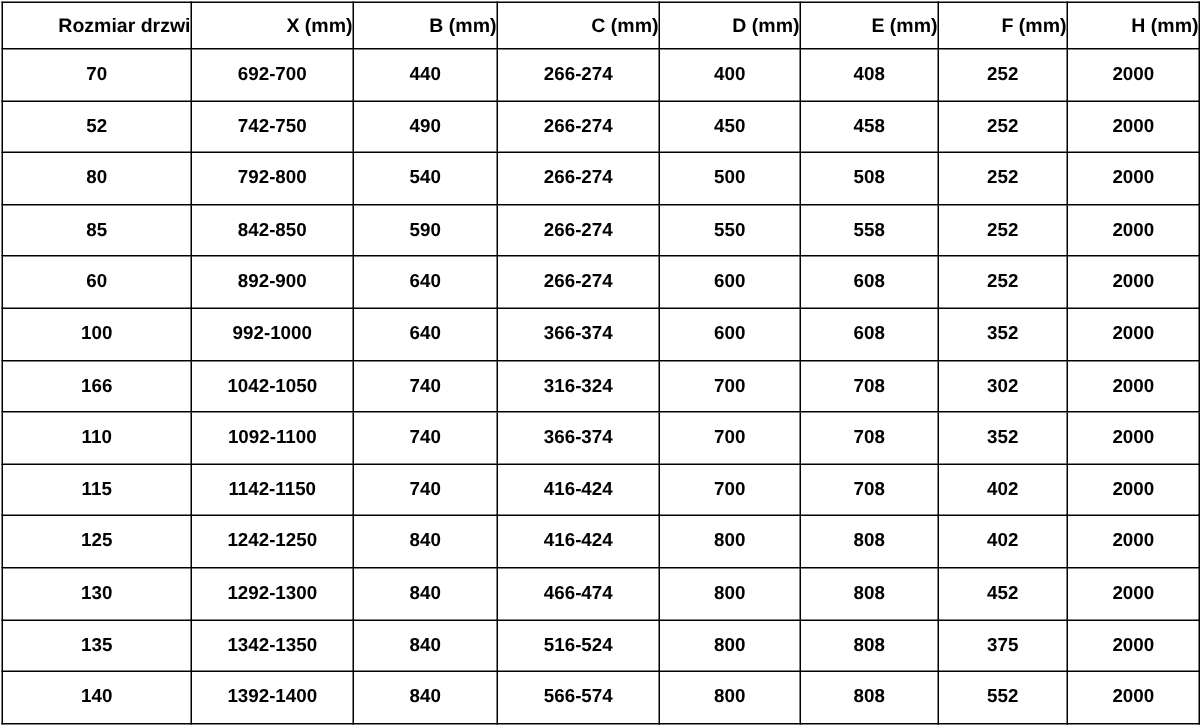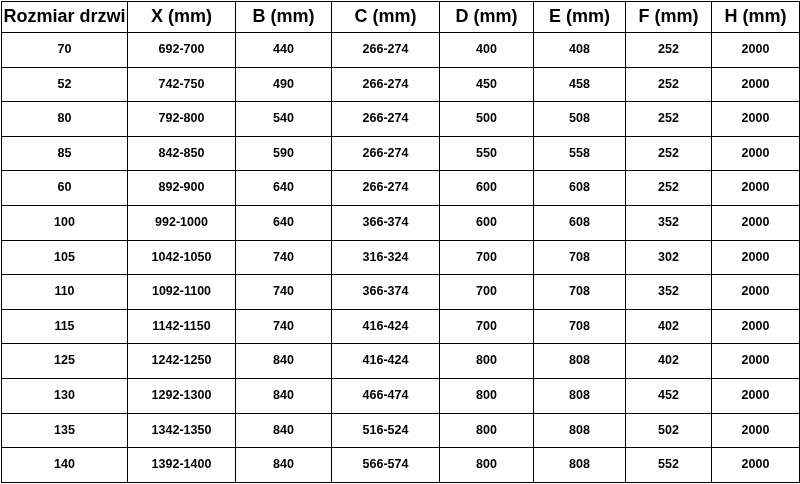--- a/index.html
+++ b/index.html
@@ -33,21 +33,22 @@
     text-align: center;
     vertical-align: middle;
     font-size: 12.5px;
     font-weight: bold;
     padding: 0;
     line-height: 1.1;
     white-space: nowrap;
   }
   table.spec thead th {
     height: 30px;
-    font-size: 18px;
+    font-size: 13px;
+    text-align: right;
   }
   table.spec tbody td {
     height: 30px;
   }
   
   col.c0 { width: 126px; }
   col.c1 { width: 108px; }
   col.c2 { width: 96px; }
   col.c3 { width: 108px; }
   col.c4 { width: 94px; }
@@ -137,21 +138,21 @@
         <td>100</td>
         <td>992-1000</td>
         <td>640</td>
         <td>366-374</td>
         <td>600</td>
         <td>608</td>
         <td>352</td>
         <td>2000</td>
       </tr>
       <tr>
-        <td>105</td>
+        <td>166</td>
         <td>1042-1050</td>
         <td>740</td>
         <td>316-324</td>
         <td>700</td>
         <td>708</td>
         <td>302</td>
         <td>2000</td>
       </tr>
       <tr>
         <td>110</td>
@@ -193,21 +194,21 @@
         <td>452</td>
         <td>2000</td>
       </tr>
       <tr>
         <td>135</td>
         <td>1342-1350</td>
         <td>840</td>
         <td>516-524</td>
         <td>800</td>
         <td>808</td>
-        <td>502</td>
+        <td>375</td>
         <td>2000</td>
       </tr>
       <tr>
         <td>140</td>
         <td>1392-1400</td>
         <td>840</td>
         <td>566-574</td>
         <td>800</td>
         <td>808</td>
         <td>552</td>

